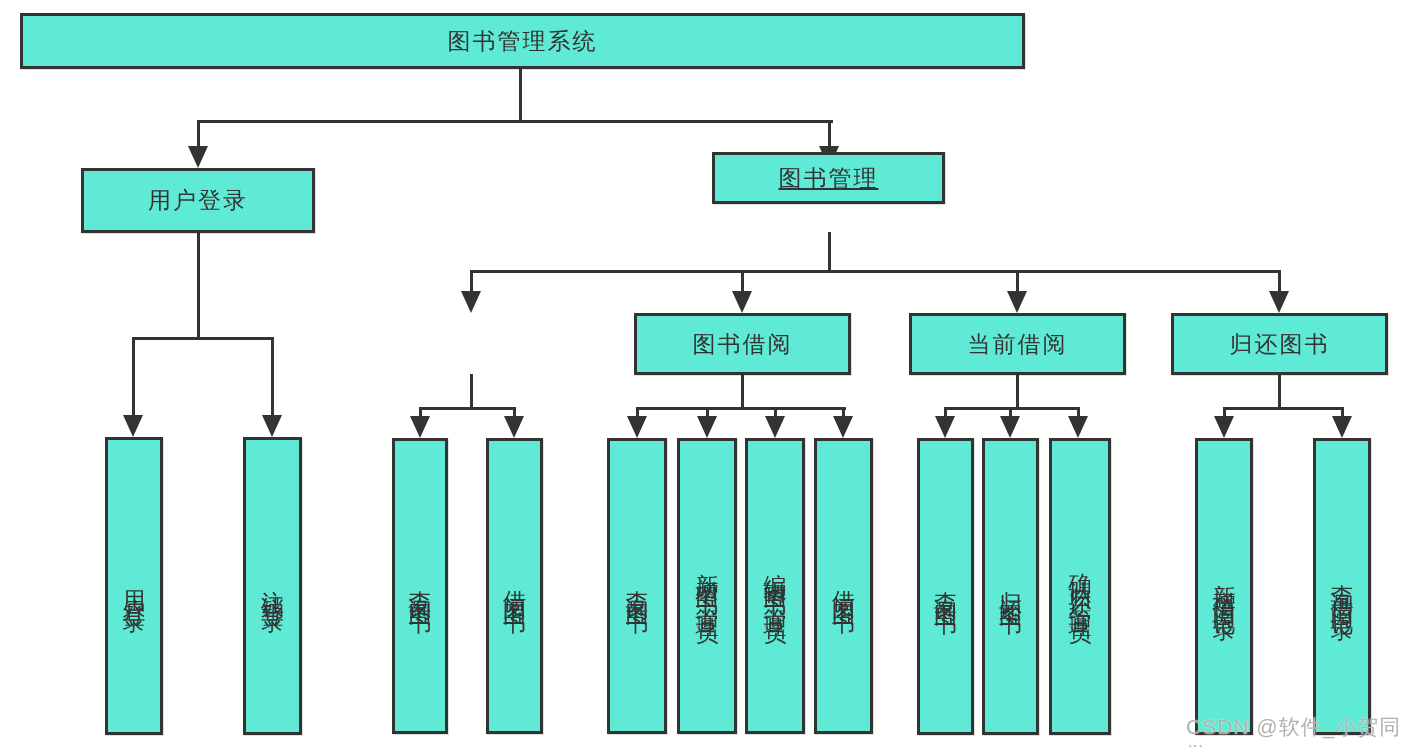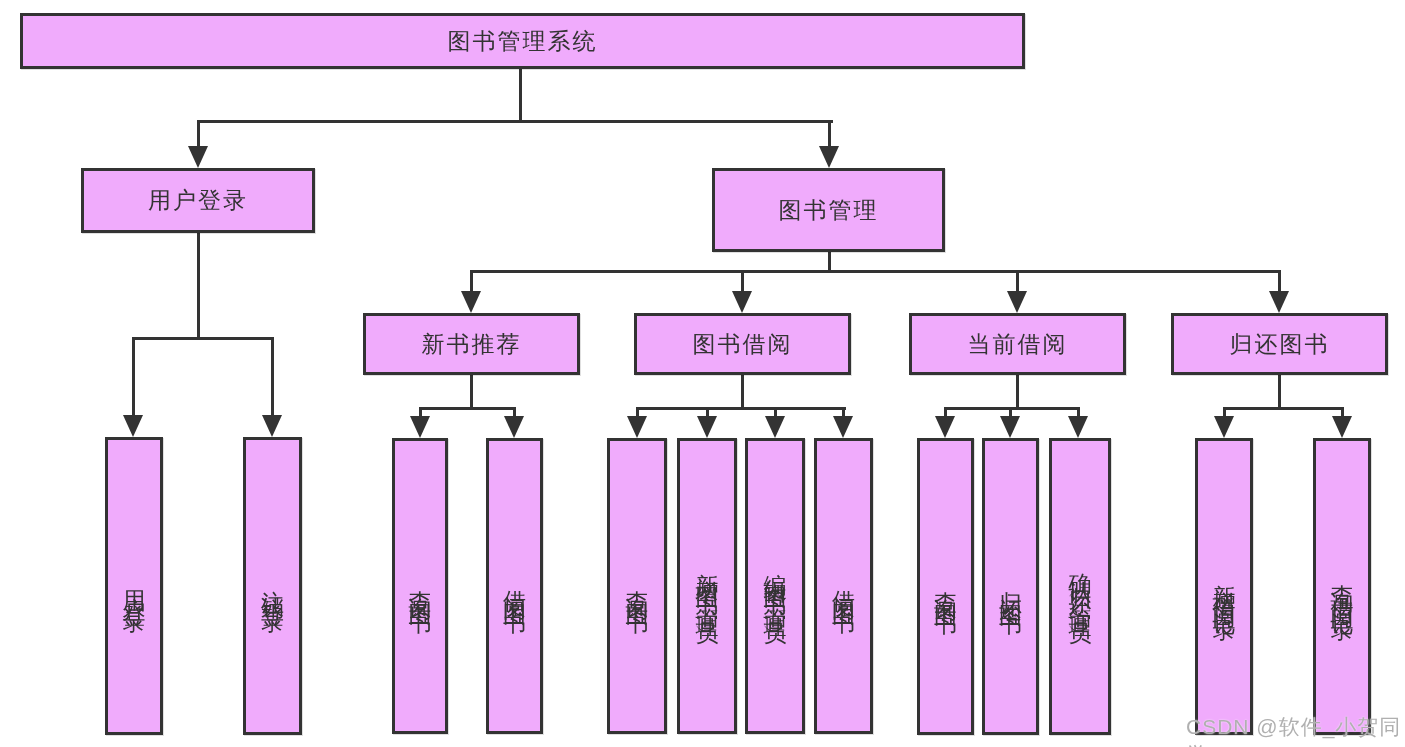--- a/index.html
+++ b/index.html
@@ -9,21 +9,21 @@
     height: 747px;
     background: #ffffff;
     font-family: "Liberation Sans", sans-serif;
     color: #333333;
     overflow: hidden;
   }
   .box {
     position: absolute;
     box-sizing: border-box;
     border: 3px solid #333333;
-    background: #f0abfc;
+    background: #5eead4;
     display: flex;
     align-items: center;
     justify-content: center;
     box-shadow: 1px 1px 0 rgba(0,0,0,0.12);
   }
   .box-h { font-size: 23px; letter-spacing: 2px; }
   .vtext {
     writing-mode: vertical-rl;
     text-orientation: mixed;
     font-size: 23px;
@@ -115,27 +115,24 @@
   <div class="line vline" style="left:1341px;top:407px;height:11px;"></div>
   <div class="arrow" style="left:1332px;top:416px;"></div>
 
   <div class="box box-h" style="left:20px;top:13px;width:1005px;height:56px;">
     <span>图书管理系统</span>
   </div>
 
   <div class="box box-h" style="left:81px;top:168px;width:234px;height:65px;">
     <span>用户登录</span>
   </div>
-  <div class="box box-h" style="left:712px;top:168px;width:233px;height:84px;">
+  <div class="box box-h" style="left:712px;top:152px;width:233px;height:52px;text-decoration:underline;">
     <span>图书管理</span>
   </div>
 
-  <div class="box box-h" style="left:363px;top:313px;width:217px;height:62px;">
-    <span>新书推荐</span>
-  </div>
   <div class="box box-h" style="left:634px;top:313px;width:217px;height:62px;">
     <span>图书借阅</span>
   </div>
   <div class="box box-h" style="left:909px;top:313px;width:217px;height:62px;">
     <span>当前借阅</span>
   </div>
   <div class="box box-h" style="left:1171px;top:313px;width:217px;height:62px;">
     <span>归还图书</span>
   </div>
 

